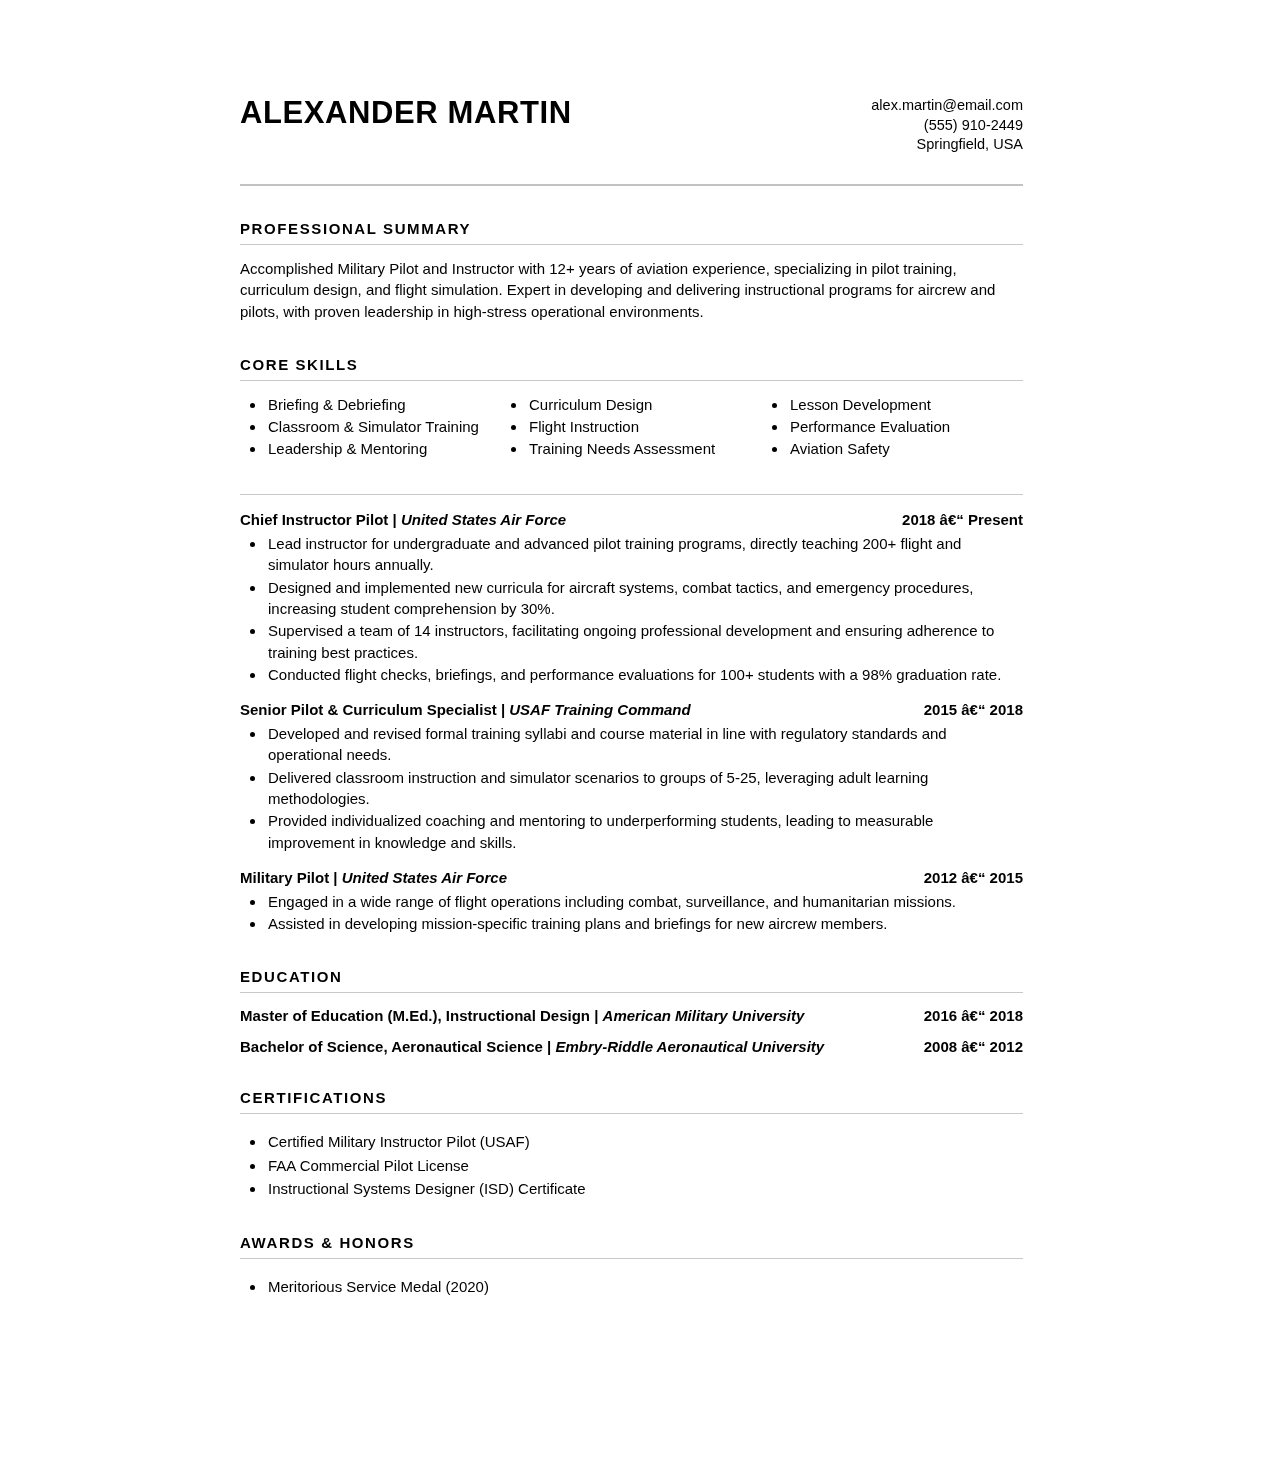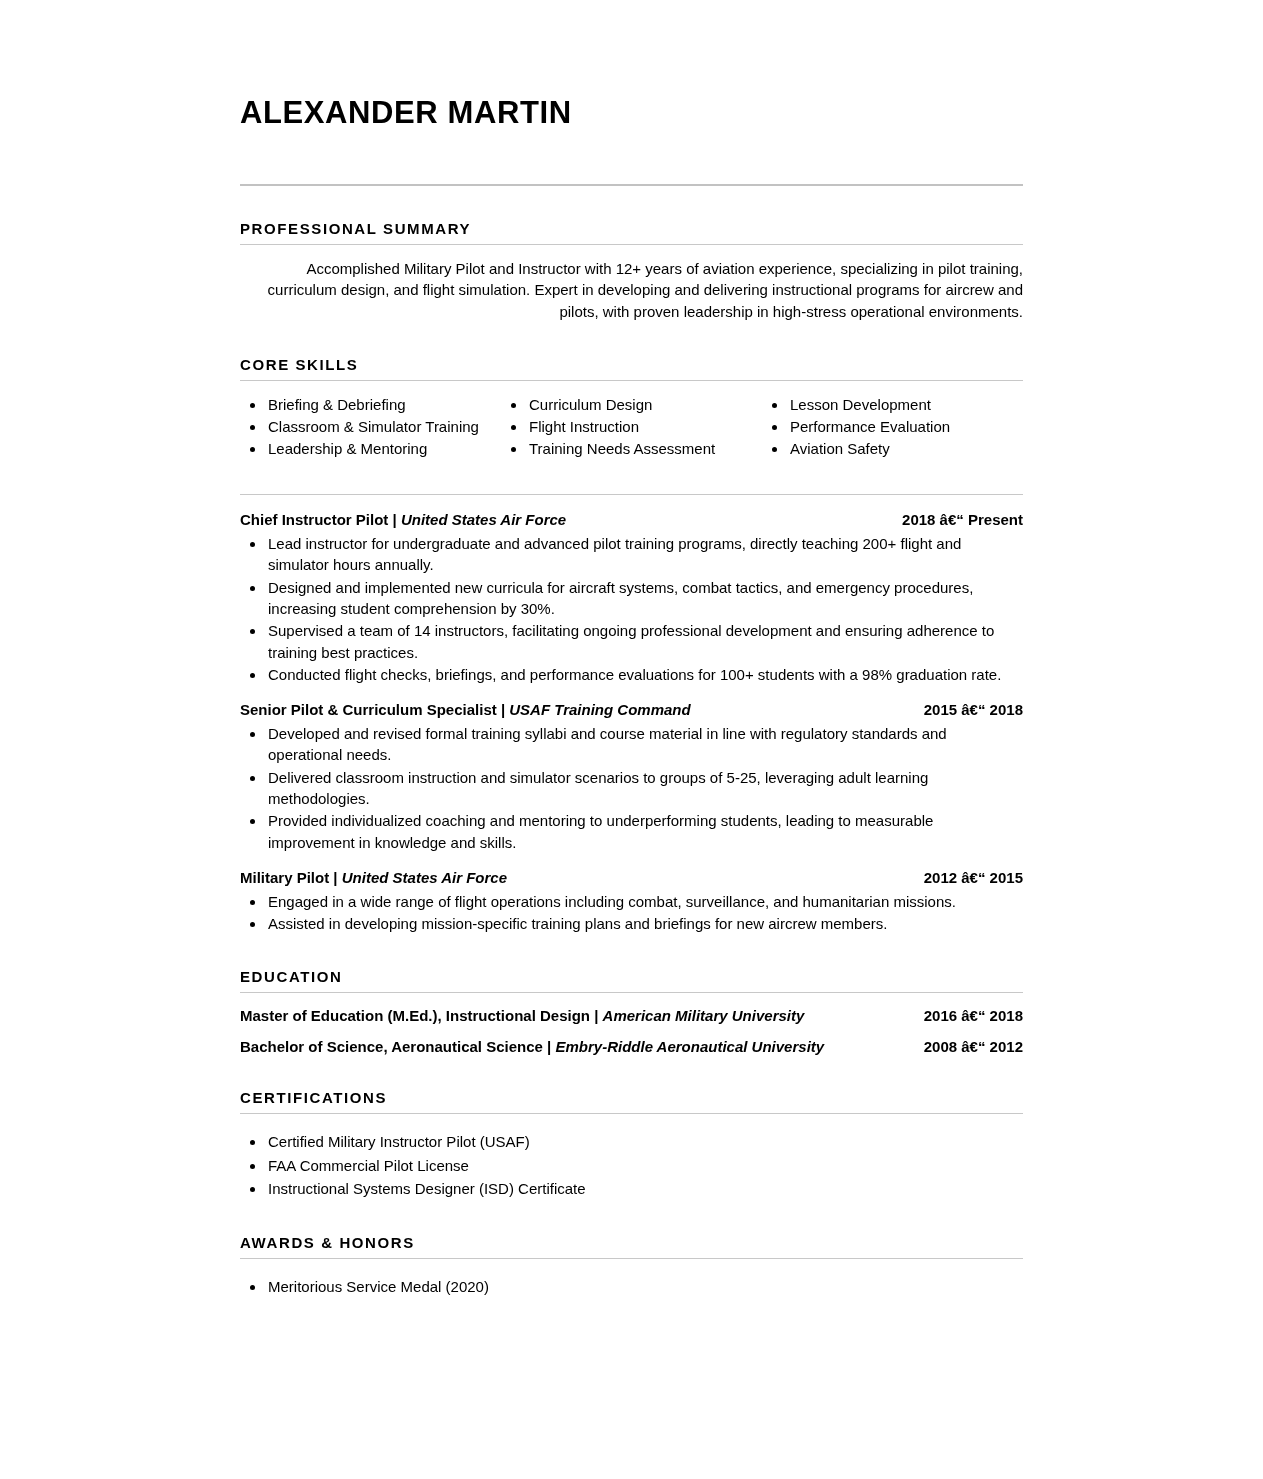--- a/index.html
+++ b/index.html
@@ -75,21 +75,21 @@
     text-transform: uppercase;
   }
   .section-rule {
     border-top: 1px solid #c8c8c8;
   }
 
   .summary-text {
     margin: 13px 0 0 0;
     font-size: 15px;
     line-height: 1.42;
-    text-align: right;
+    text-align: left;
   }
 
   
   .skills {
     display: flex;
     margin-top: 13px;
   }
   .skills-col {
     flex: 1 1 0;
     min-width: 0;
@@ -180,20 +180,25 @@
 </style>
 </head>
 <body>
 
 <div class="page">
   <div class="clip">
     <div class="content">
 
       <div class="header">
         <h1 class="name">ALEXANDER MARTIN</h1>
+        <div class="contact">
+          <div>alex.martin@email.com</div>
+          <div>(555) 910-2449</div>
+          <div>Springfield, USA</div>
+        </div>
       </div>
       <div class="header-rule"></div>
 
       <div class="section">
         <div class="section-title">PROFESSIONAL SUMMARY</div>
         <div class="section-rule"></div>
         <p class="summary-text">Accomplished Military Pilot and Instructor with 12+ years of aviation experience, specializing in pilot training, curriculum design, and flight simulation. Expert in developing and delivering instructional programs for aircrew and pilots, with proven leadership in high-stress operational environments.</p>
       </div>
 
       <div class="section">

